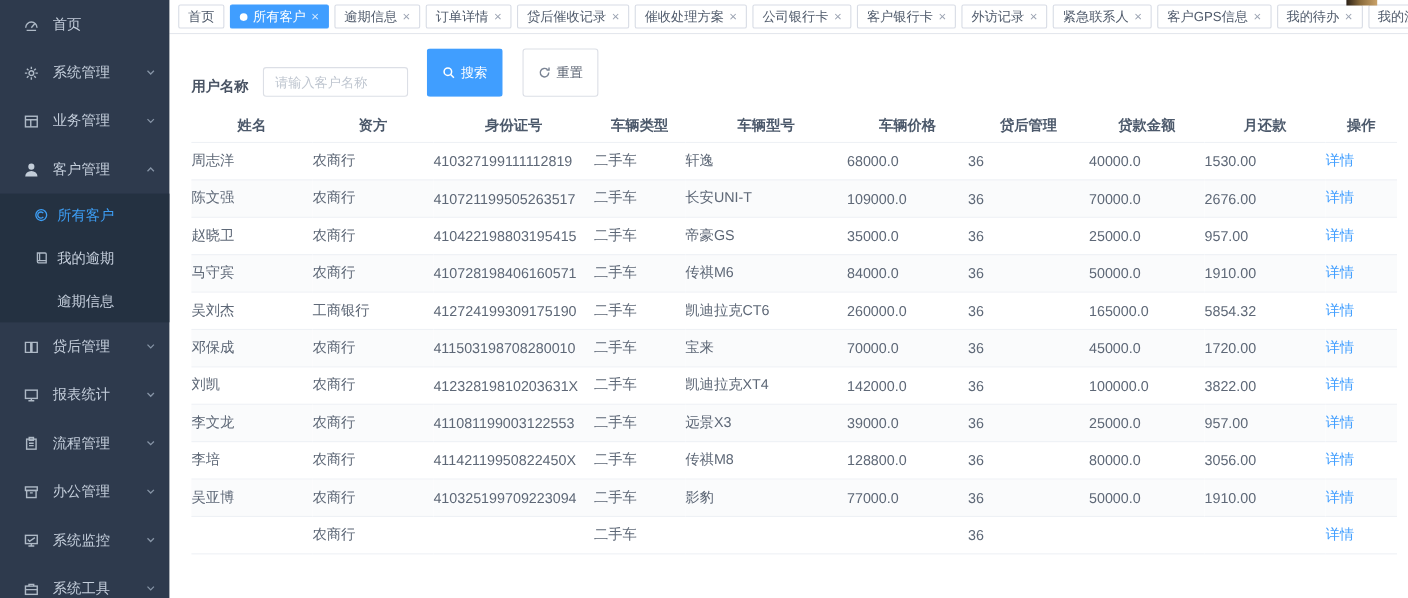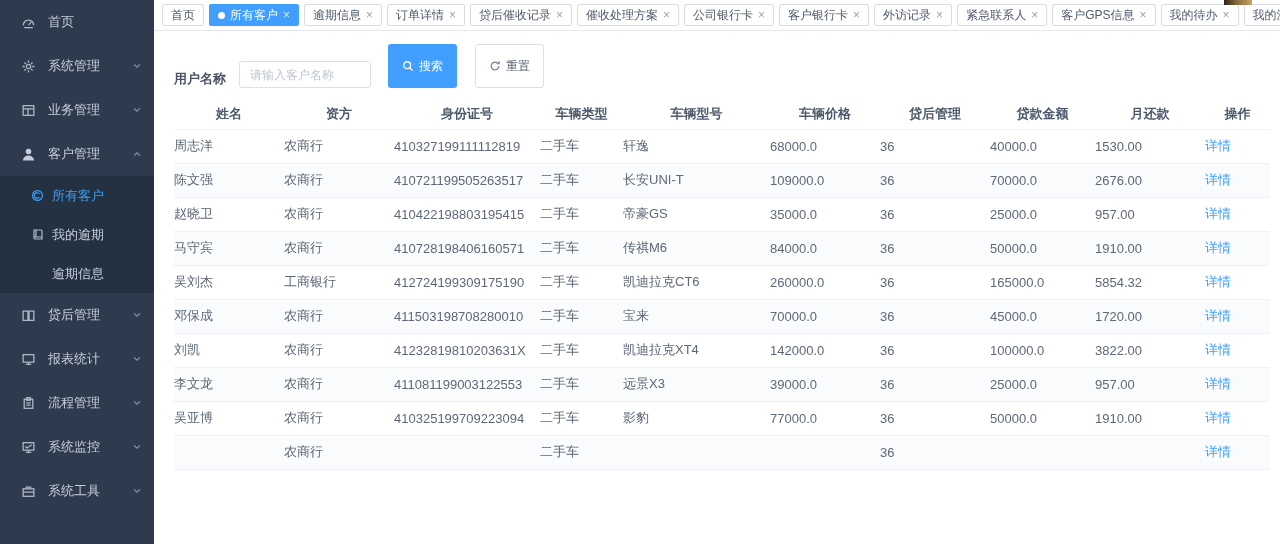--- a/index.html
+++ b/index.html
@@ -159,20 +159,35 @@
       </div>
       <div class="side-item">
         <span class="icon">
           <svg width="15" height="15" viewBox="0 0 14 14" fill="none" stroke="#aeb9c6" stroke-width="1.2">
             <rect x="3" y="3" width="8" height="8.5"></rect>
             <rect x="5.2" y="1.6" width="3.6" height="2.4"></rect>
             <path d="M5 6.5h4M5 8.5h4"></path>
           </svg>
         </span>
         <span>流程管理</span>
+        <span class="chev">
+          <svg width="10" height="10" viewBox="0 0 12 12" fill="none" stroke="#8694a6" stroke-width="1.4">
+            <path d="M2.5 4l3.5 3.5L9.5 4"></path>
+          </svg>
+        </span>
+      </div>
+      <div class="side-item">
+        <span class="icon">
+          <svg width="15" height="15" viewBox="0 0 14 14" fill="none" stroke="#aeb9c6" stroke-width="1.2">
+            <rect x="2" y="2.5" width="10" height="3"></rect>
+            <rect x="3" y="5.5" width="8" height="6"></rect>
+            <path d="M5.8 7.5h2.4"></path>
+          </svg>
+        </span>
+        <span>办公管理</span>
         <span class="chev">
           <svg width="10" height="10" viewBox="0 0 12 12" fill="none" stroke="#8694a6" stroke-width="1.4">
             <path d="M2.5 4l3.5 3.5L9.5 4"></path>
           </svg>
         </span>
       </div>
       <div class="side-item">
         <span class="icon">
           <svg width="15" height="15" viewBox="0 0 14 14" fill="none" stroke="#aeb9c6" stroke-width="1.2">
             <rect x="2" y="2.5" width="10" height="7"></rect>
@@ -404,20 +419,32 @@
           <td>411081199003122553</td>
           <td>二手车</td>
           <td>远景X3</td>
           <td>39000.0</td>
           <td>36</td>
           <td>25000.0</td>
           <td>957.00</td>
           <td><span class="detail-link">详情</span></td>
         </tr>
         <tr>
+          <td>李培</td>
+          <td>农商行</td>
+          <td>41142119950822450X</td>
+          <td>二手车</td>
+          <td>传祺M8</td>
+          <td>128800.0</td>
+          <td>36</td>
+          <td>80000.0</td>
+          <td>3056.00</td>
+          <td><span class="detail-link">详情</span></td>
+        </tr>
+        <tr>
           <td>吴亚博</td>
           <td>农商行</td>
           <td>410325199709223094</td>
           <td>二手车</td>
           <td>影豹</td>
           <td>77000.0</td>
           <td>36</td>
           <td>50000.0</td>
           <td>1910.00</td>
           <td><span class="detail-link">详情</span></td>

